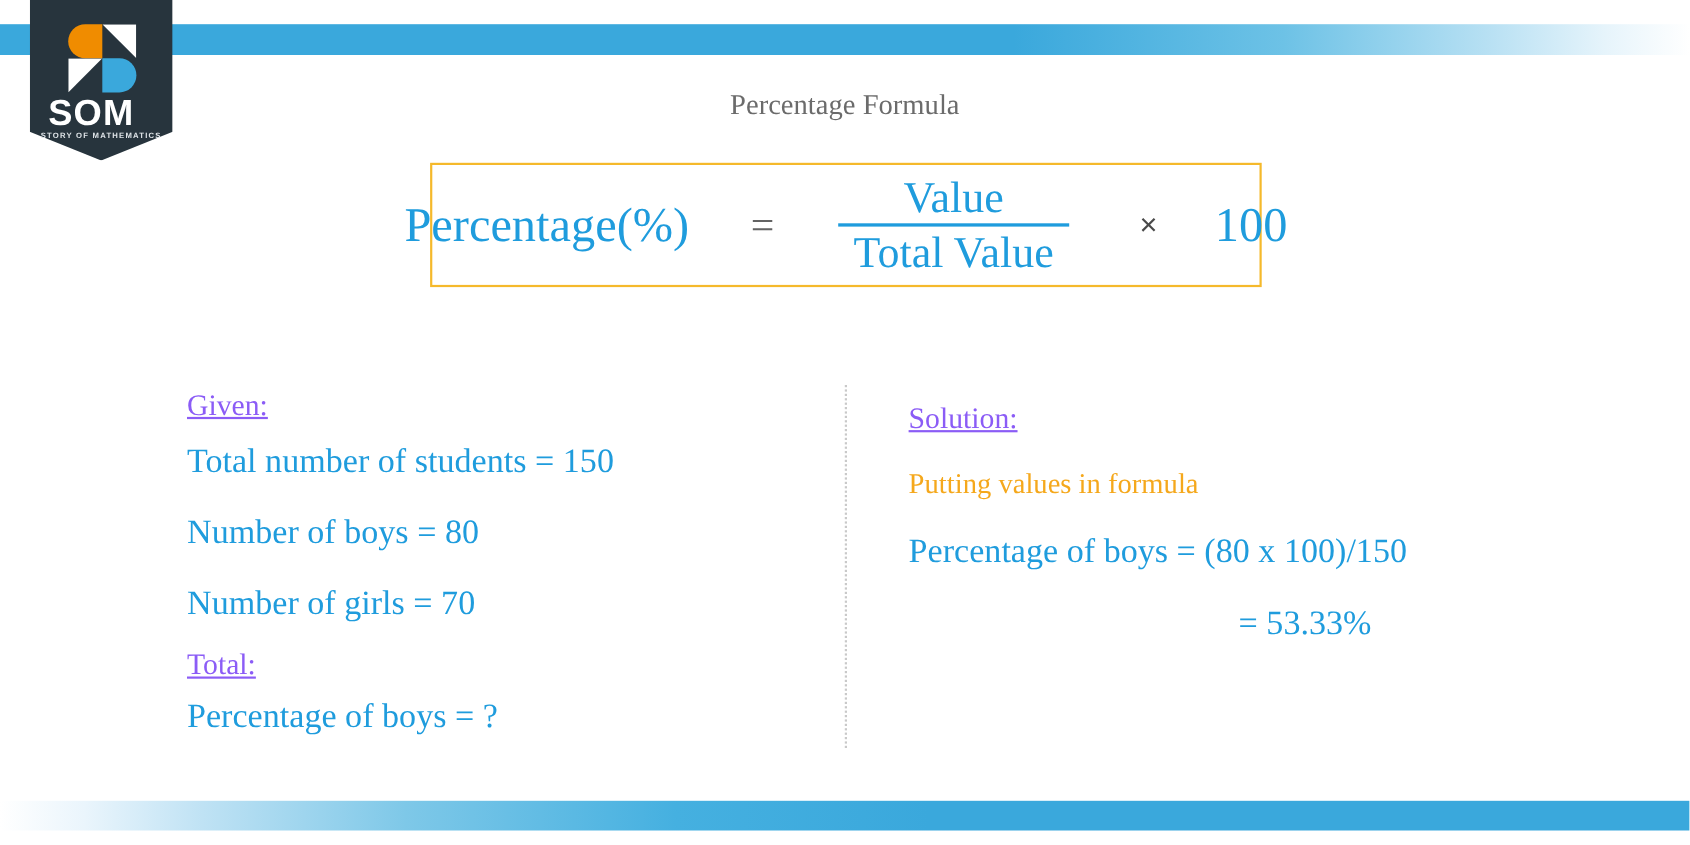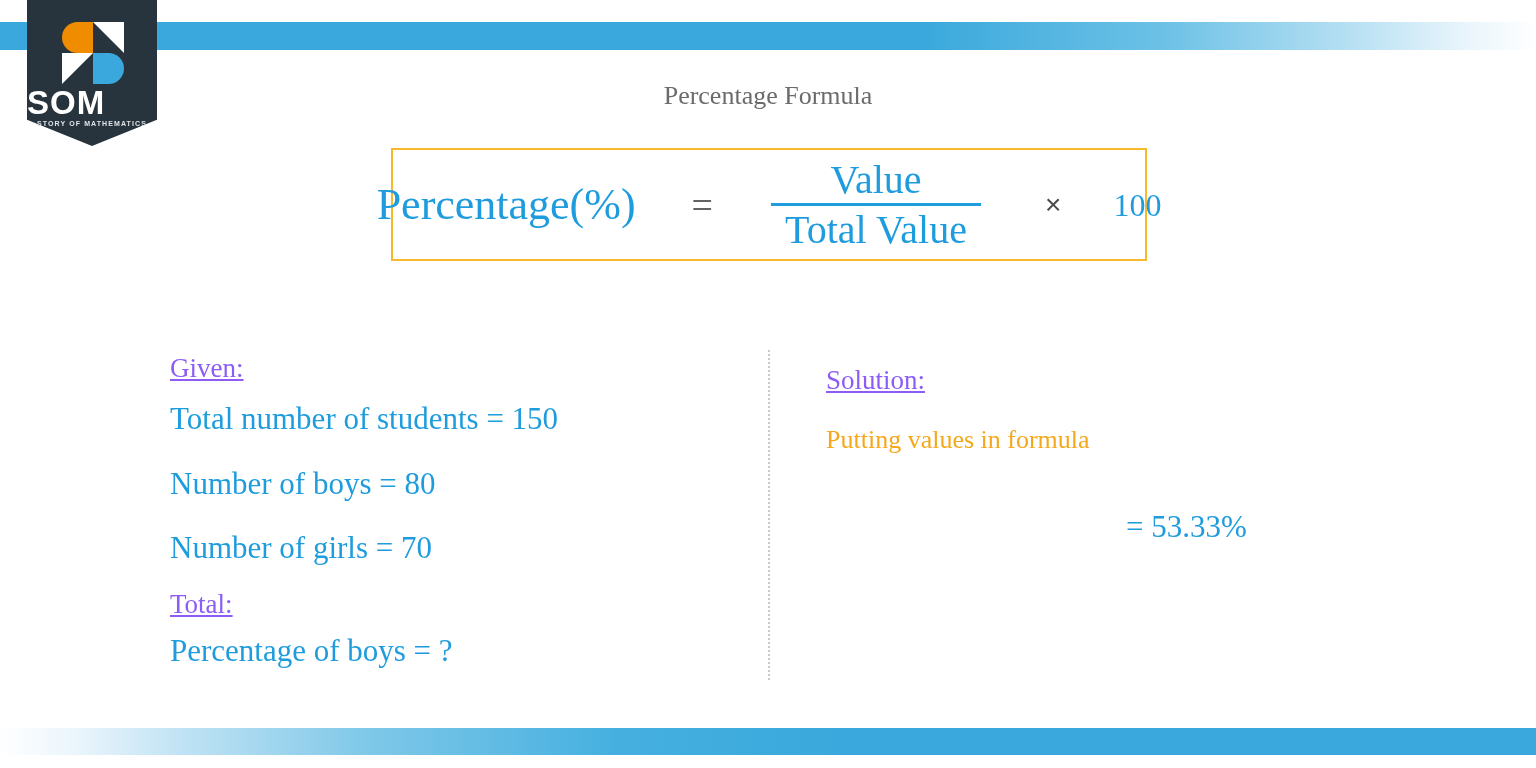--- a/index.html
+++ b/index.html
@@ -86,21 +86,21 @@
     left: 31px; top: 31px;
     background: #3aa8dc;
     border-top-right-radius: 31px;
     border-bottom-right-radius: 31px;
   }
   .logo-wordmark {
     position: absolute;
     left: 0;
     top: 86px;
     width: 112px;
-    text-align: left;
+    text-align: center;
     color: #ffffff;
     font-family: "Liberation Sans", sans-serif;
     font-weight: bold;
     font-size: 33px;
     letter-spacing: 1px;
     line-height: 1;
   }
   .logo-tagline {
     position: absolute;
     left: 0;
@@ -179,21 +179,21 @@
   }
   .f-times {
     color: #4a4a4a;
     font-size: 28px;
     margin: 0 16px 0 22px;
     font-family: "Liberation Sans", sans-serif;
     line-height: 1;
   }
   .f-hundred {
     color: #1f9cdd;
-    font-size: 32px;
+    font-size: 44px;
     line-height: 1;
   }
 
   
   .column-divider {
     position: absolute;
     left: 768px;
     top: 350px;
     width: 0;
     height: 330px;
@@ -289,15 +289,16 @@
   <p class="section-head">Total:</p>
   <div class="gap-10"></div>
   <p class="line-blue">Percentage of boys = ?</p>
 </div>
 
 <div class="col-right">
   <p class="section-head">Solution:</p>
   <div class="gap-26"></div>
   <p class="line-orange">Putting values in formula</p>
   <div class="gap-26"></div>
+  <p class="line-blue">Percentage of boys = (80 x 100)/150</p>
   <div class="gap-26"></div>
   <p class="line-blue indent-result">= 53.33%</p>
 </div>
 
 </body></html>

